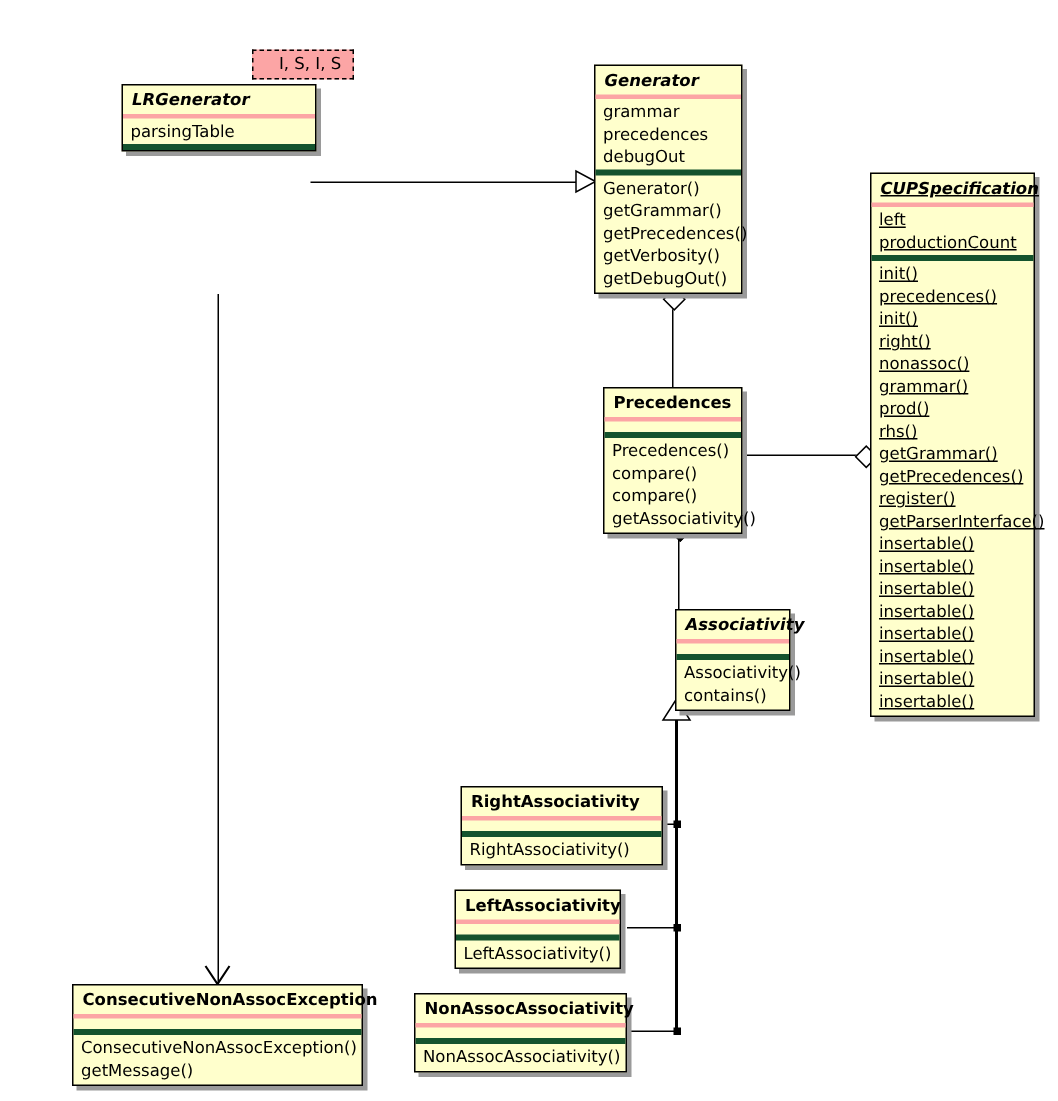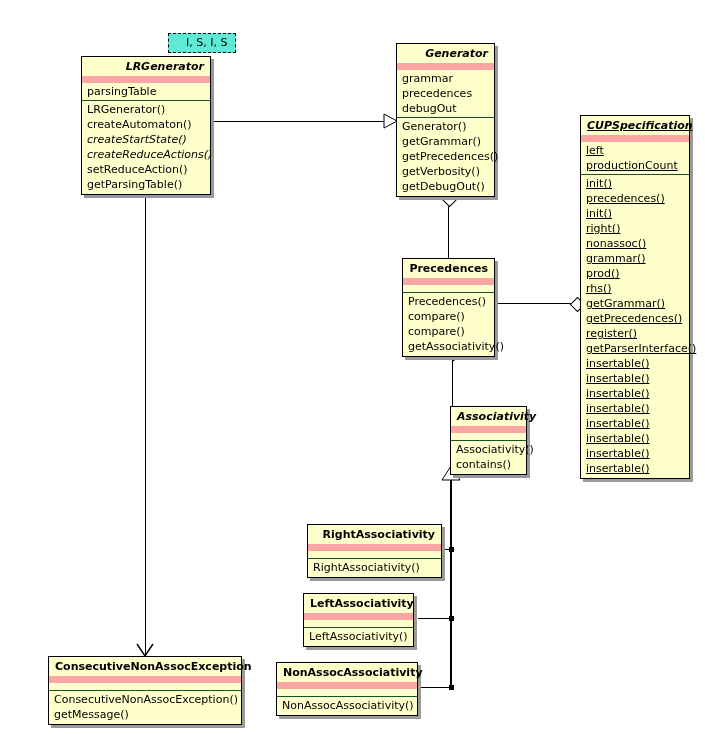--- a/index.html
+++ b/index.html
@@ -19,34 +19,34 @@
   
   .uml-class {
     position: absolute;
     box-sizing: border-box;
     background: #ffffcc;
     border: 1px solid #000000;
     box-shadow: 3px 3px 0 0 #9a9a9a;
     z-index: 5;
   }
   .uml-name {
-    text-align: right;
+    text-align: left;
     font-size: 11px;
     font-weight: bold;
     color: #000000;
     padding: 3px 6px 3px 6px;
-    border-bottom: 7px solid #fca5a5;
+    border-bottom: 3px solid #fca5a5;
     line-height: 13px;
     white-space: nowrap;
   }
   .uml-name.abstract {
     font-style: italic;
   }
   .uml-attrs {
-    border-bottom: 1px solid #14532d;
+    border-bottom: 4px solid #14532d;
     padding: 1px 0 1px 0;
     min-height: 6px;
   }
   .uml-attrs.empty {
     min-height: 7px;
     padding: 0;
   }
   .uml-ops {
     padding: 1px 0 2px 0;
   }
@@ -58,21 +58,21 @@
     white-space: nowrap;
   }
   .uml-row.italic {
     font-style: italic;
   }
 
   
   .param-box {
     position: absolute;
     box-sizing: border-box;
-    background: #5eead4;
+    background: #fca5a5;
     border: 1px dashed #000000;
     font-size: 11px;
     line-height: 14px;
     text-align: center;
     color: #000000;
     padding: 2px 17px;
     white-space: nowrap;
     z-index: 7;
   }
 
@@ -146,28 +146,20 @@
   <div class="junction" style="left:449px; top:685px;"></div>
 
   <div class="param-box" style="left:168px; top:33px; width:68px; height:20px;">
     <span>I, S, I, S</span>
   </div>
 
   <div class="uml-class" style="left:81px; top:56px; width:130px;">
     <div class="uml-name abstract">LRGenerator</div>
     <div class="uml-attrs">
       <div class="uml-row">parsingTable</div>
-    </div>
-    <div class="uml-ops">
-      <div class="uml-row">LRGenerator()</div>
-      <div class="uml-row">createAutomaton()</div>
-      <div class="uml-row italic">createStartState()</div>
-      <div class="uml-row italic">createReduceActions()</div>
-      <div class="uml-row">setReduceAction()</div>
-      <div class="uml-row">getParsingTable()</div>
     </div>
   </div>
 
   <div class="uml-class" style="left:396px; top:43px; width:99px;">
     <div class="uml-name abstract">Generator</div>
     <div class="uml-attrs">
       <div class="uml-row">grammar</div>
       <div class="uml-row">precedences</div>
       <div class="uml-row">debugOut</div>
     </div>

